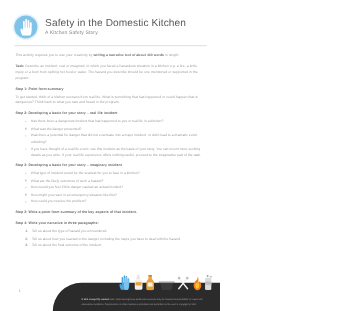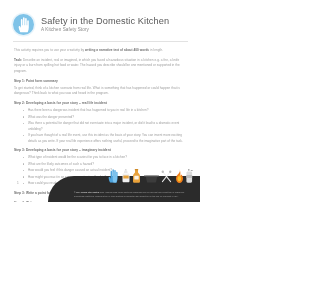--- a/index.html
+++ b/index.html
@@ -1,21 +1,21 @@
 <!DOCTYPE html>
 <html><head>
 <meta charset="utf-8">
 <style>
   html,body{margin:0;padding:0;}
   body{
     width:200px;height:283px;overflow:hidden;background:#ffffff;
     font-family:"Liberation Sans", sans-serif;color:#4a4a4a;
     -webkit-font-smoothing:antialiased;
   }
-  .page{position:relative;width:200px;height:202px;background:#fff;overflow:hidden;}
+  .page{position:relative;width:200px;height:283px;background:#fff;overflow:hidden;}
 
   
   .header{display:flex;align-items:center;padding:14px 0 0 13px;}
   .logo{
     width:21px;height:21px;border-radius:50%;
     background:#7fc3e8;position:relative;flex:0 0 auto;
     box-shadow:0 0 0 1.5px #e8f4fb;
   }
   .logo svg{position:absolute;left:3.5px;top:2.5px;}
   .titles{margin-left:7px;line-height:1;}

